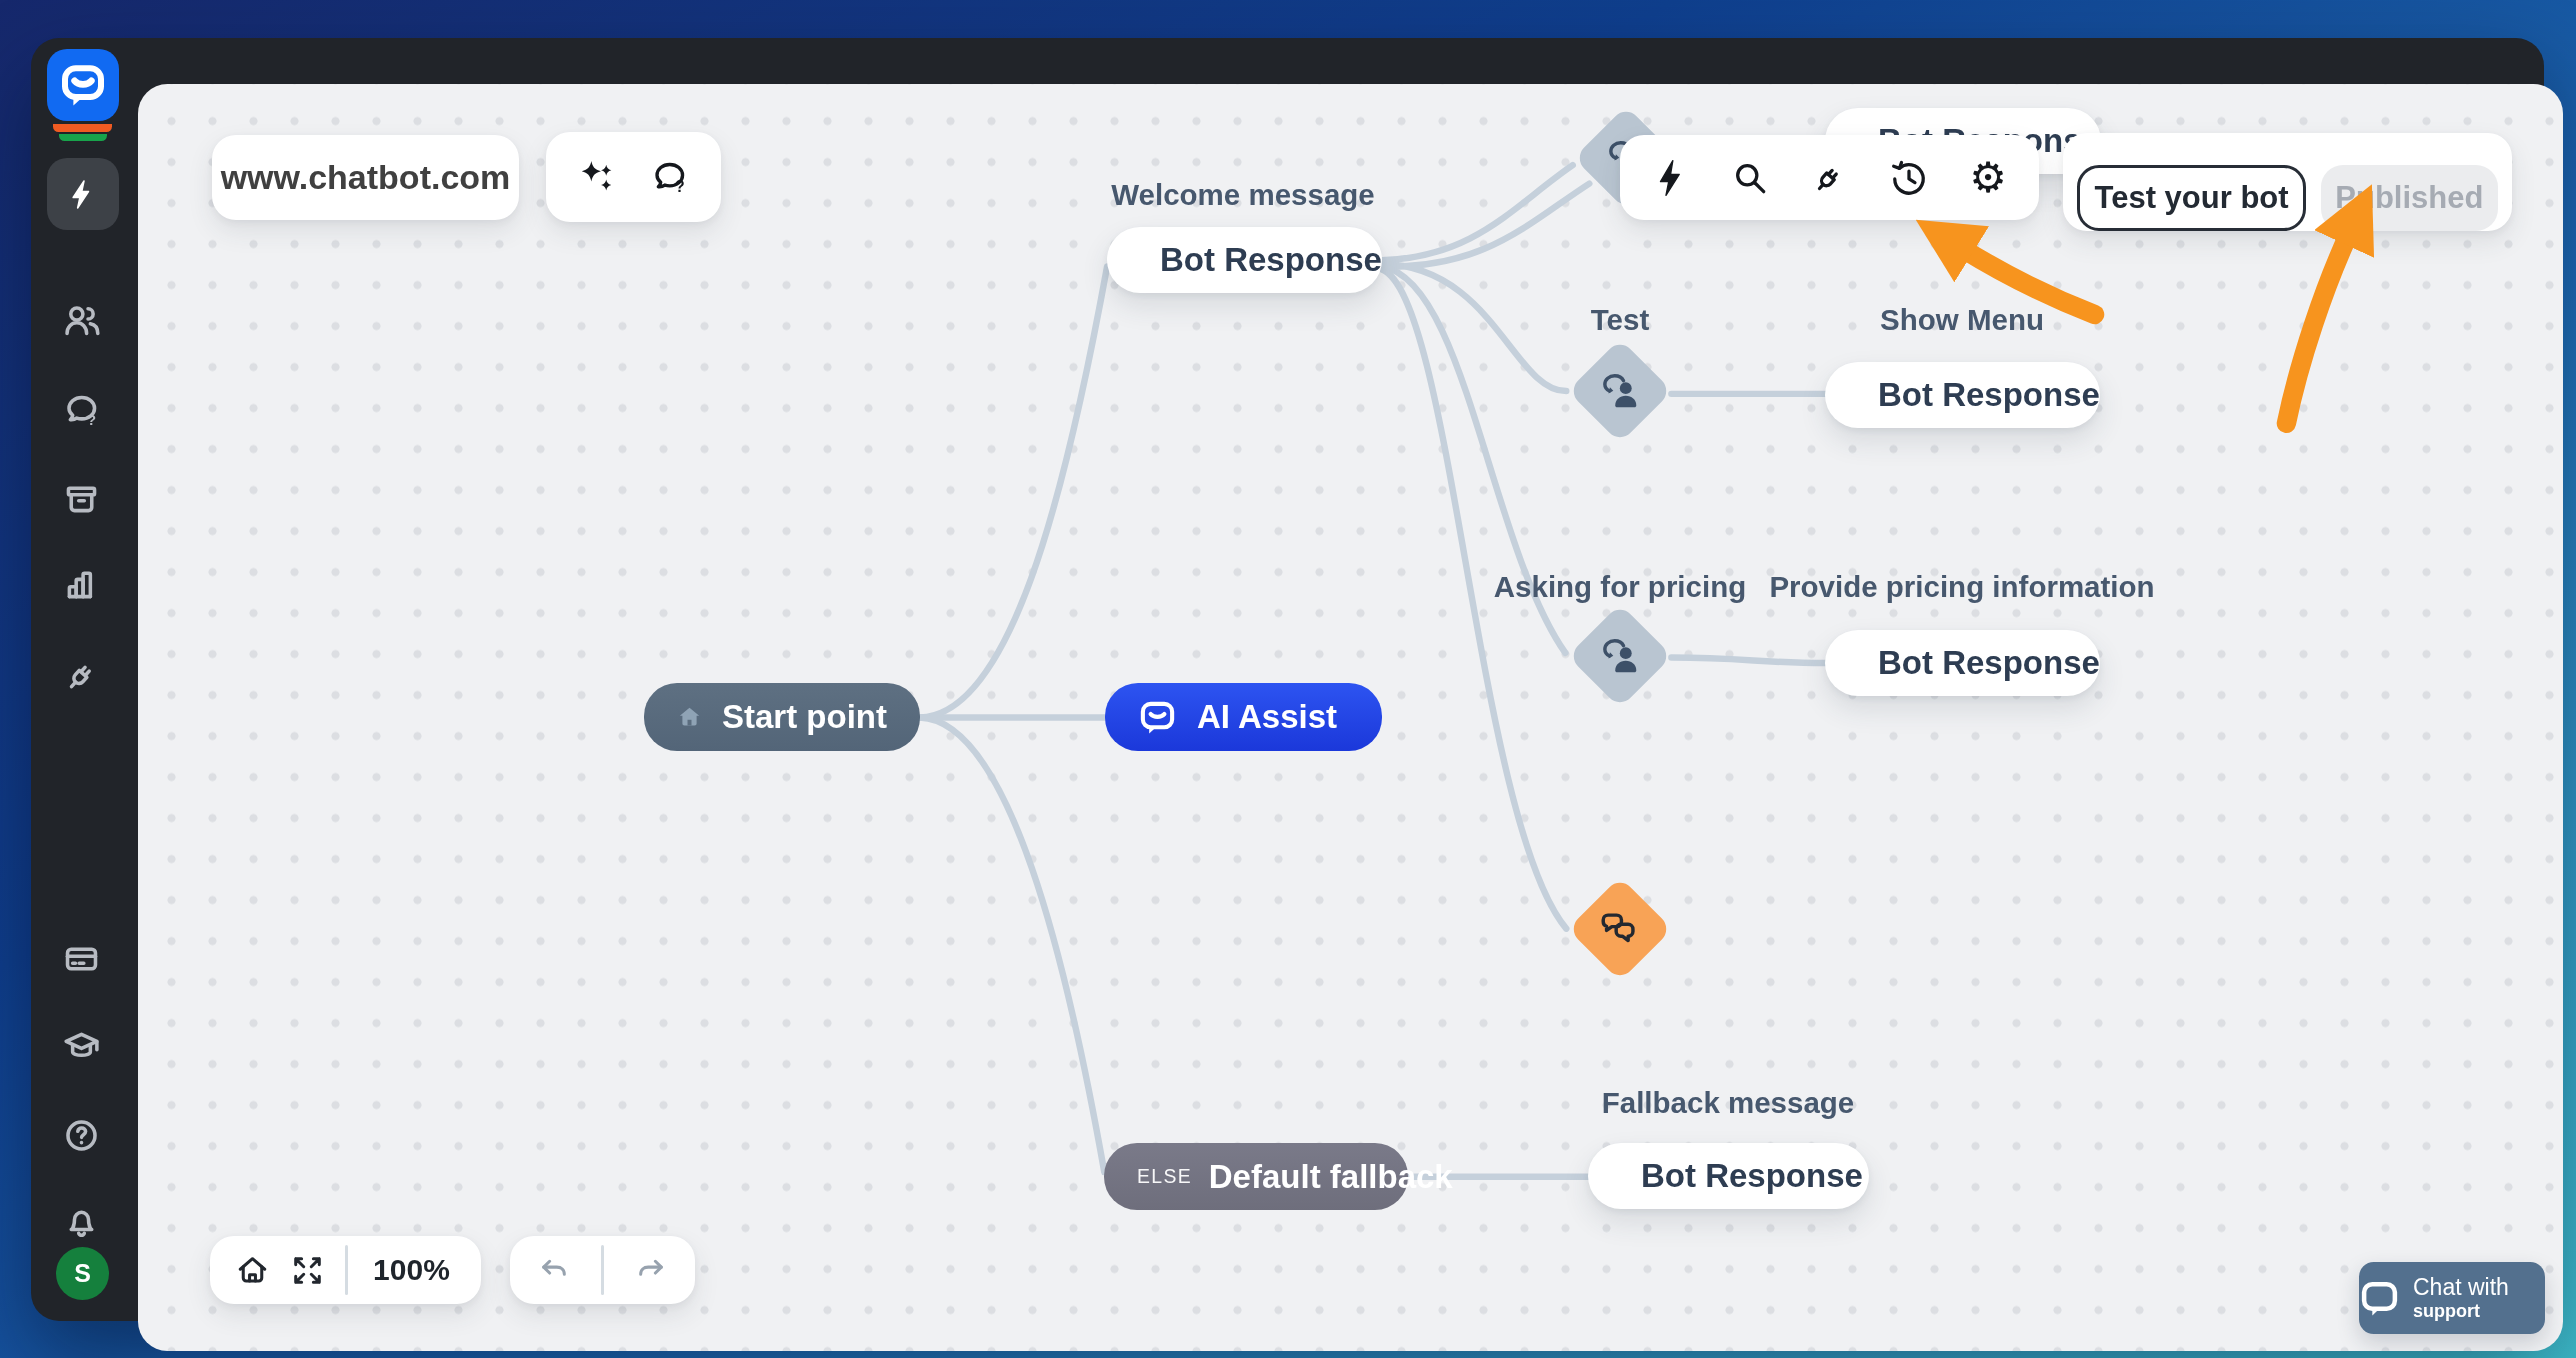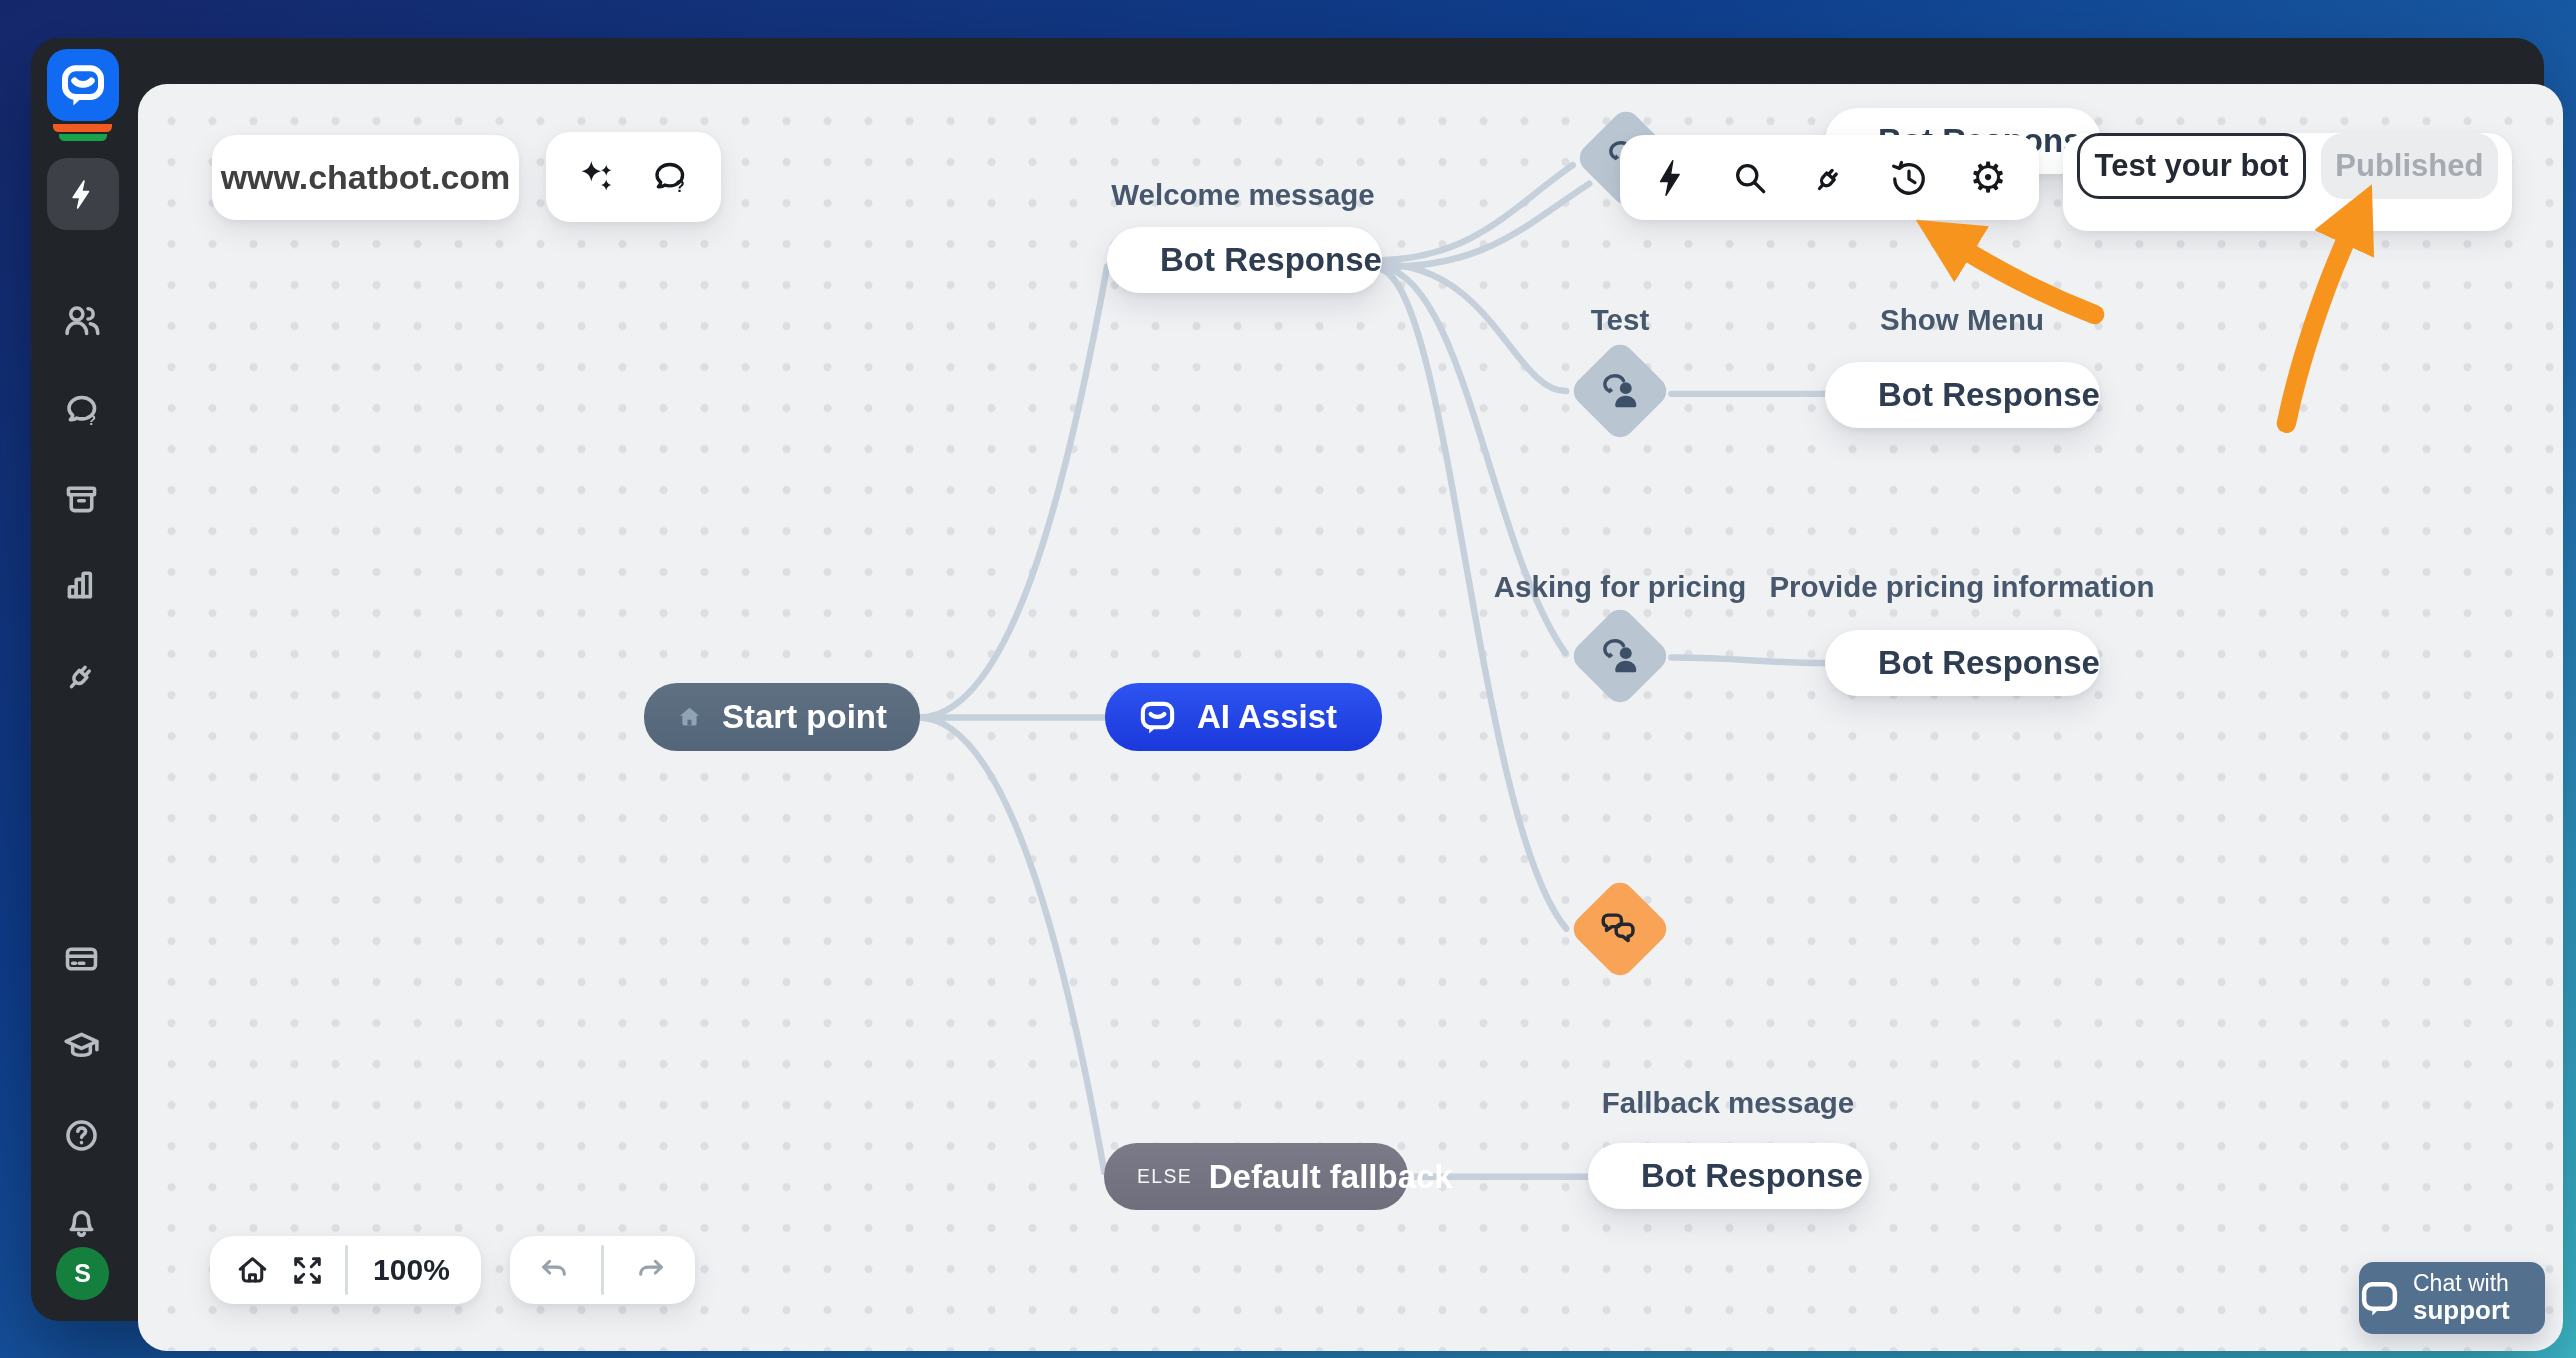--- a/index.html
+++ b/index.html
@@ -38,21 +38,21 @@
   
   .card{background:#fff;border-radius:24px;box-shadow:0 11px 26px rgba(45,55,70,.10),0 2.8px 7.4px rgba(45,55,70,.06);}
   .url-pill{left:74px;top:51px;width:307px;height:85px;display:flex;align-items:center;justify-content:center;
     font-size:34px;font-weight:700;color:#404040;}
   .tools-pill{left:408px;top:48px;width:175px;height:90px;display:flex;align-items:center;justify-content:center;gap:31px;}
   .toolbar{left:1482px;top:51px;width:419px;height:85px;display:flex;align-items:center;justify-content:space-evenly;z-index:30;}
   .tb-btn{width:57px;height:57px;display:flex;align-items:center;justify-content:center;}
   .tb-btn svg{width:42px;height:42px;}
   .ticon{stroke:#15181d;fill:none;stroke-width:3.6;stroke-linecap:round;stroke-linejoin:round;}
   .gear-glyph{font-size:42px;line-height:42px;color:#15181d;}
-  .btns-card{left:1925px;top:49px;width:449px;height:98px;display:flex;align-items:flex-start;justify-content:center;gap:14.8px;z-index:30;}
+  .btns-card{left:1925px;top:49px;width:449px;height:98px;display:flex;align-items:flex-end;justify-content:center;gap:14.8px;z-index:30;}
   .test-btn{width:229px;height:66px;background:#fff;border:3.7px solid #272d36;border-radius:22px;
     display:flex;align-items:center;justify-content:center;font-size:31px;font-weight:700;color:#232a33;box-sizing:border-box;}
   .pub-btn{width:177px;height:66px;background:#ebecee;border-radius:22px;
     display:flex;align-items:center;justify-content:center;font-size:31px;font-weight:700;color:#a6abb3;}
   
   .flow-label{font-size:29.5px;font-weight:700;color:#47586e;white-space:nowrap;transform:translateX(-50%);}
   .node-pill{height:66px;border-radius:33px;display:flex;align-items:center;padding:0 33px;box-sizing:border-box;
     font-size:33px;font-weight:700;gap:20px;white-space:nowrap;}
   .node-white{background:#fff;color:#2e3d52;box-shadow:0 13px 28px rgba(45,55,70,.12),0 2.8px 7.4px rgba(45,55,70,.07);}
   .node-start{left:506px;top:599px;width:276px;height:68px;background:linear-gradient(180deg,#5e7082,#536578);color:#fff;}
@@ -67,21 +67,21 @@
   .zoom-pill{left:72px;top:1152px;width:271px;height:68px;display:flex;align-items:center;padding:12px 24px;box-sizing:border-box;gap:18.4px;}
   .undo-pill{left:372px;top:1152px;width:185px;height:68px;display:flex;align-items:center;justify-content:space-evenly;}
   .ctl-icon svg{width:37px;height:37px;display:block;}
   .cicon{stroke:#22272e;fill:none;stroke-width:3.6;stroke-linecap:round;stroke-linejoin:round;}
   .gicon{stroke:#97a2ae;fill:none;stroke-width:3.6;stroke-linecap:round;stroke-linejoin:round;}
   .vdiv{width:2.8px;height:50px;background:#d5dce2;border-radius:1.8px;}
   .zoom-value{font-size:30px;font-weight:600;color:#1f252c;flex:1;text-align:center;}
   .support-btn{left:2221px;top:1178px;width:186px;height:72px;background:#53708e;border-radius:14.8px;z-index:40;
     display:flex;align-items:center;gap:13px;padding:0 0;box-sizing:border-box;box-shadow:0 9.2px 22px rgba(30,40,60,.18);}
   .support-text{color:#fff;font-size:23px;line-height:1.12;}
-  .support-text .l2{font-weight:700;font-size:26px;}
+  .support-text .l2{font-weight:700;font-size:18px;}
 </style>
 </head>
 <body>
 
 <div class="abs window">
 
   <div class="abs sidebar">
     <div class="abs logo-card">
       <svg width="48" height="48" viewBox="0 0 40 40">
         <rect x="5" y="6" width="30" height="24" rx="9" fill="none" stroke="#fff" stroke-width="5"></rect>

